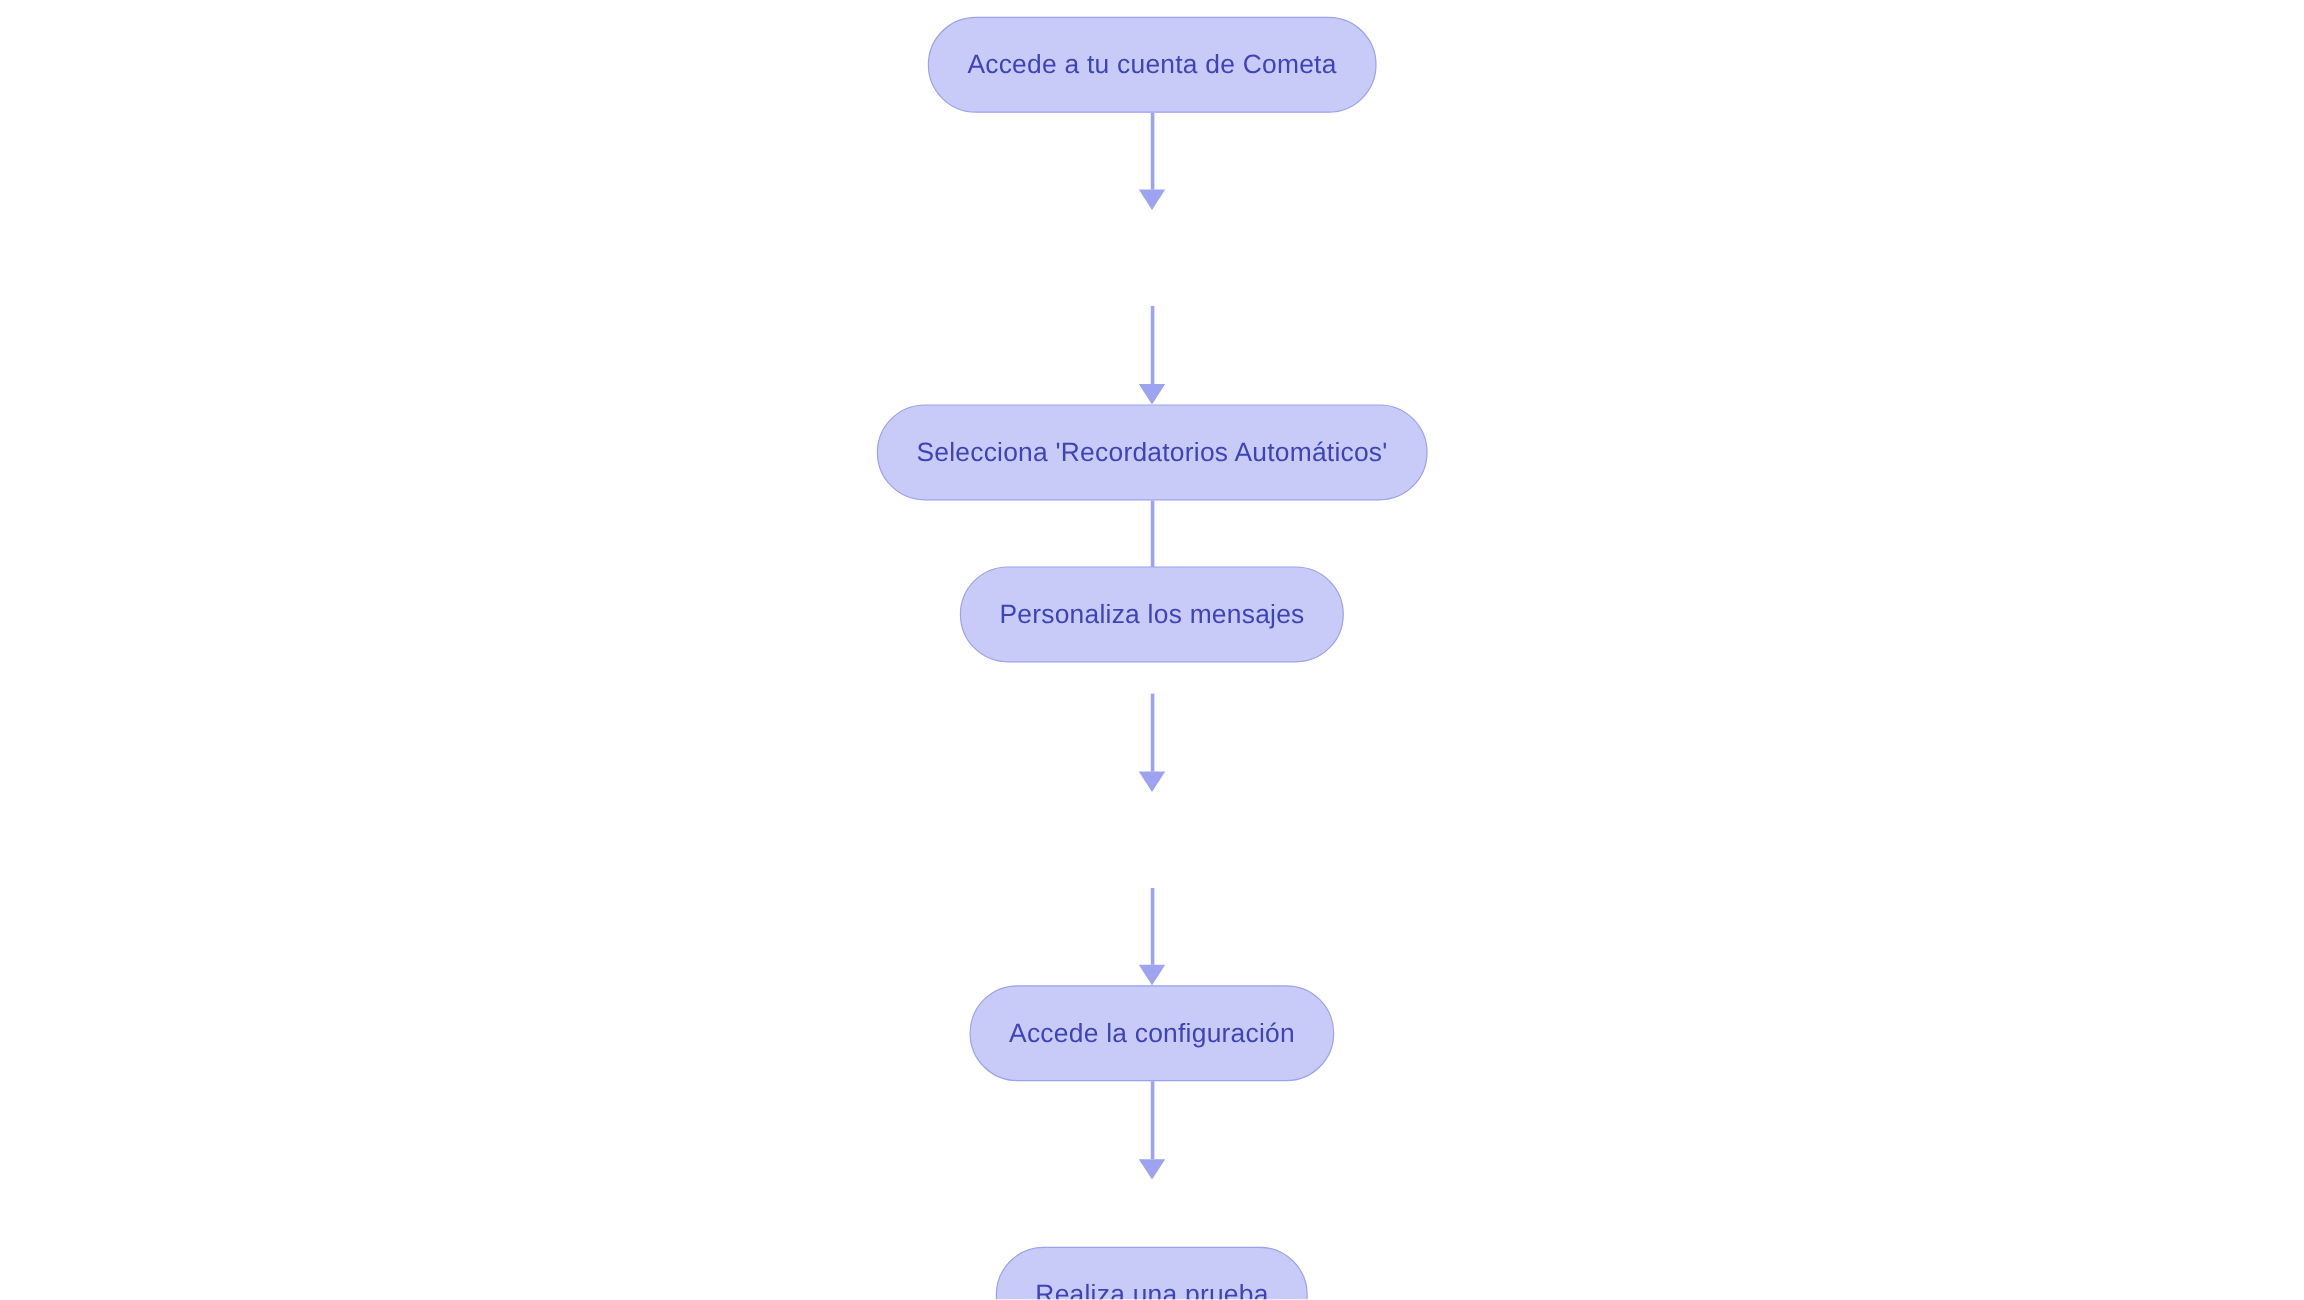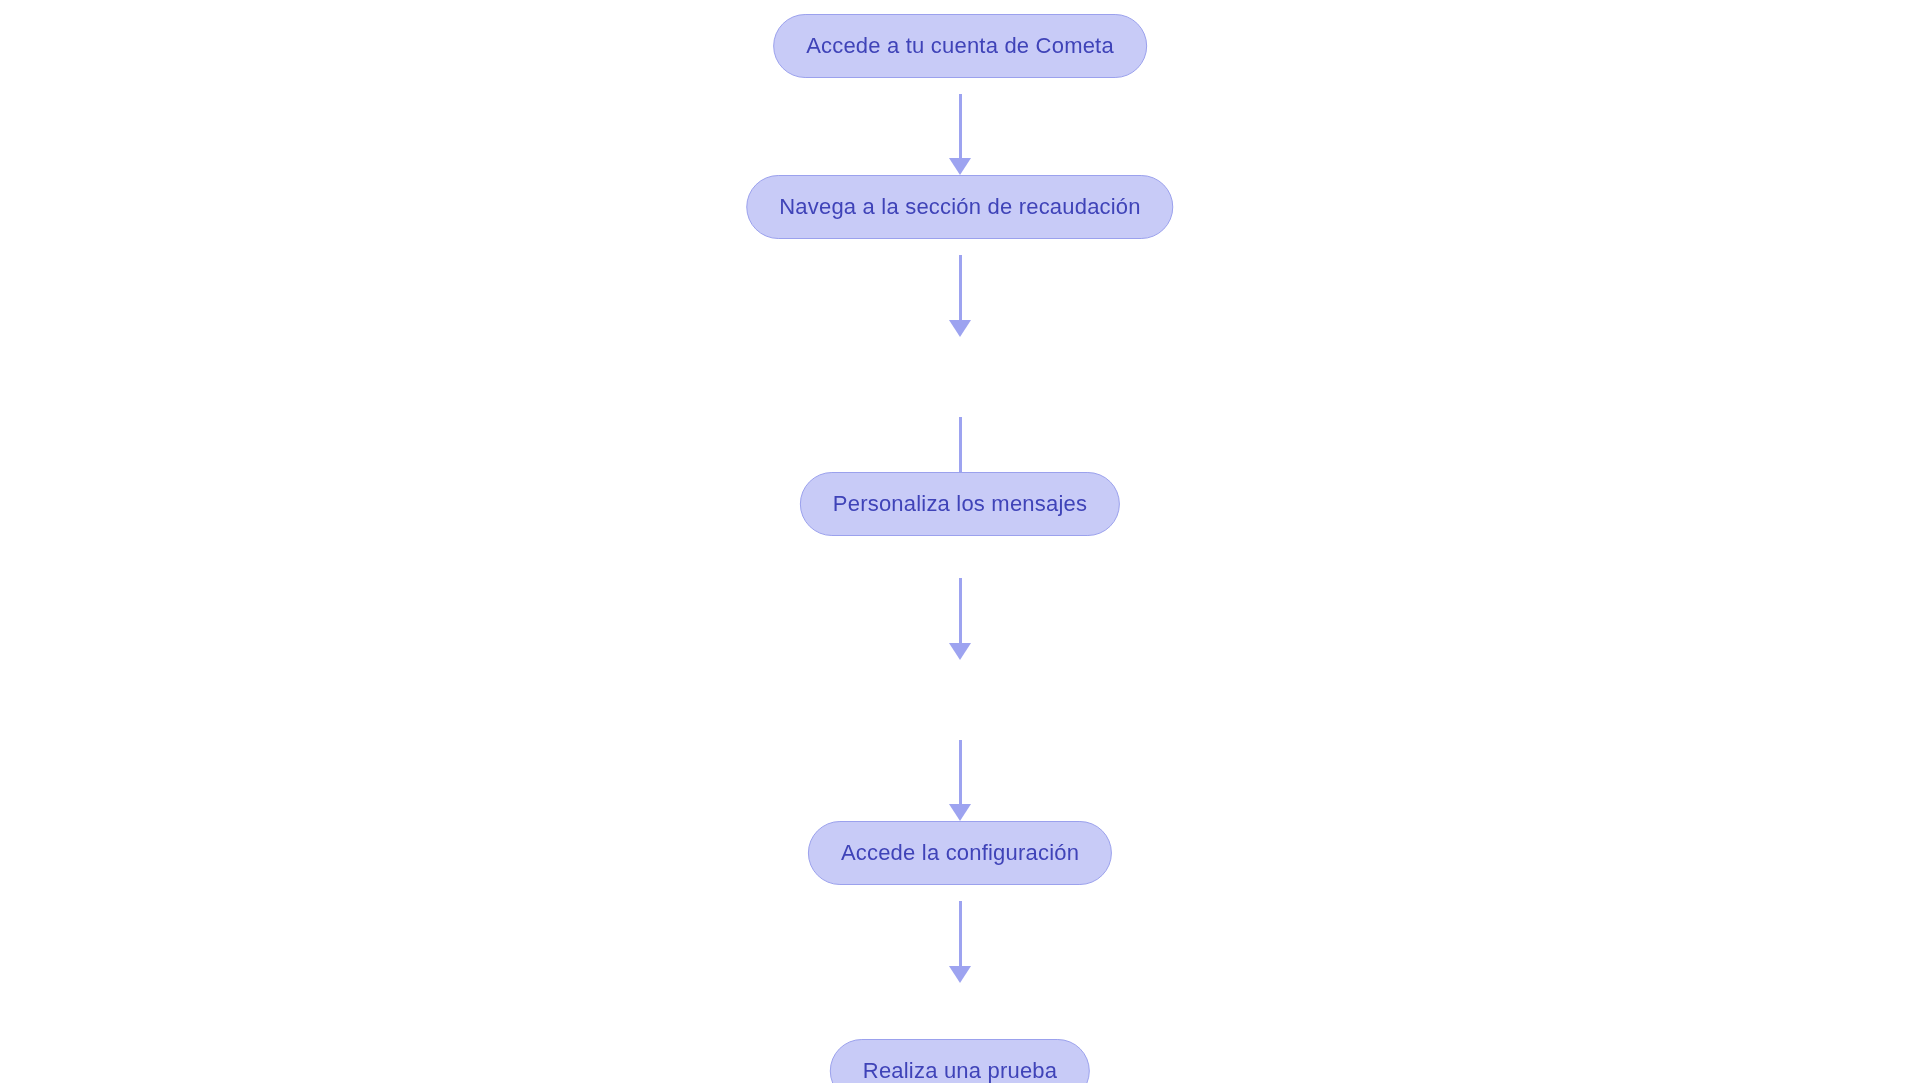--- a/index.html
+++ b/index.html
@@ -12,21 +12,21 @@
     position: relative;
     width: 1920px;
     height: 1083px;
     background: #ffffff;
     overflow: hidden;
   }
   .node {
     position: absolute;
     left: 50%;
     transform: translateX(-50%);
-    height: 64px;
+    height: 80px;
     box-sizing: border-box;
     border-radius: 40px;
     background: var(--node-fill, #c8cbf7);
     border: 1.5px solid var(--node-border, #9ba1ed);
     color: var(--text-color, #3f43b8);
     font-size: 22px;
     letter-spacing: 0.2px;
     display: flex;
     align-items: center;
     justify-content: center;
@@ -77,29 +77,29 @@
 
   <div class="node n1">
     <span>Accede a tu cuenta de Cometa</span>
   </div>
 
   <div class="arrow a1">
     <div class="line"></div>
     <div class="head"></div>
   </div>
 
-  <div class="node n2">
-    <span>Navega a la sección de recaudación</span>
-  </div>
 
   <div class="arrow a2">
     <div class="line"></div>
     <div class="head"></div>
   </div>
 
+  <div class="node n3">
+    <span>Selecciona 'Recordatorios Automáticos'</span>
+  </div>
 
   <div class="arrow a3">
     <div class="line"></div>
     <div class="head"></div>
   </div>
 
   <div class="node n4">
     <span>Personaliza los mensajes</span>
   </div>
 

